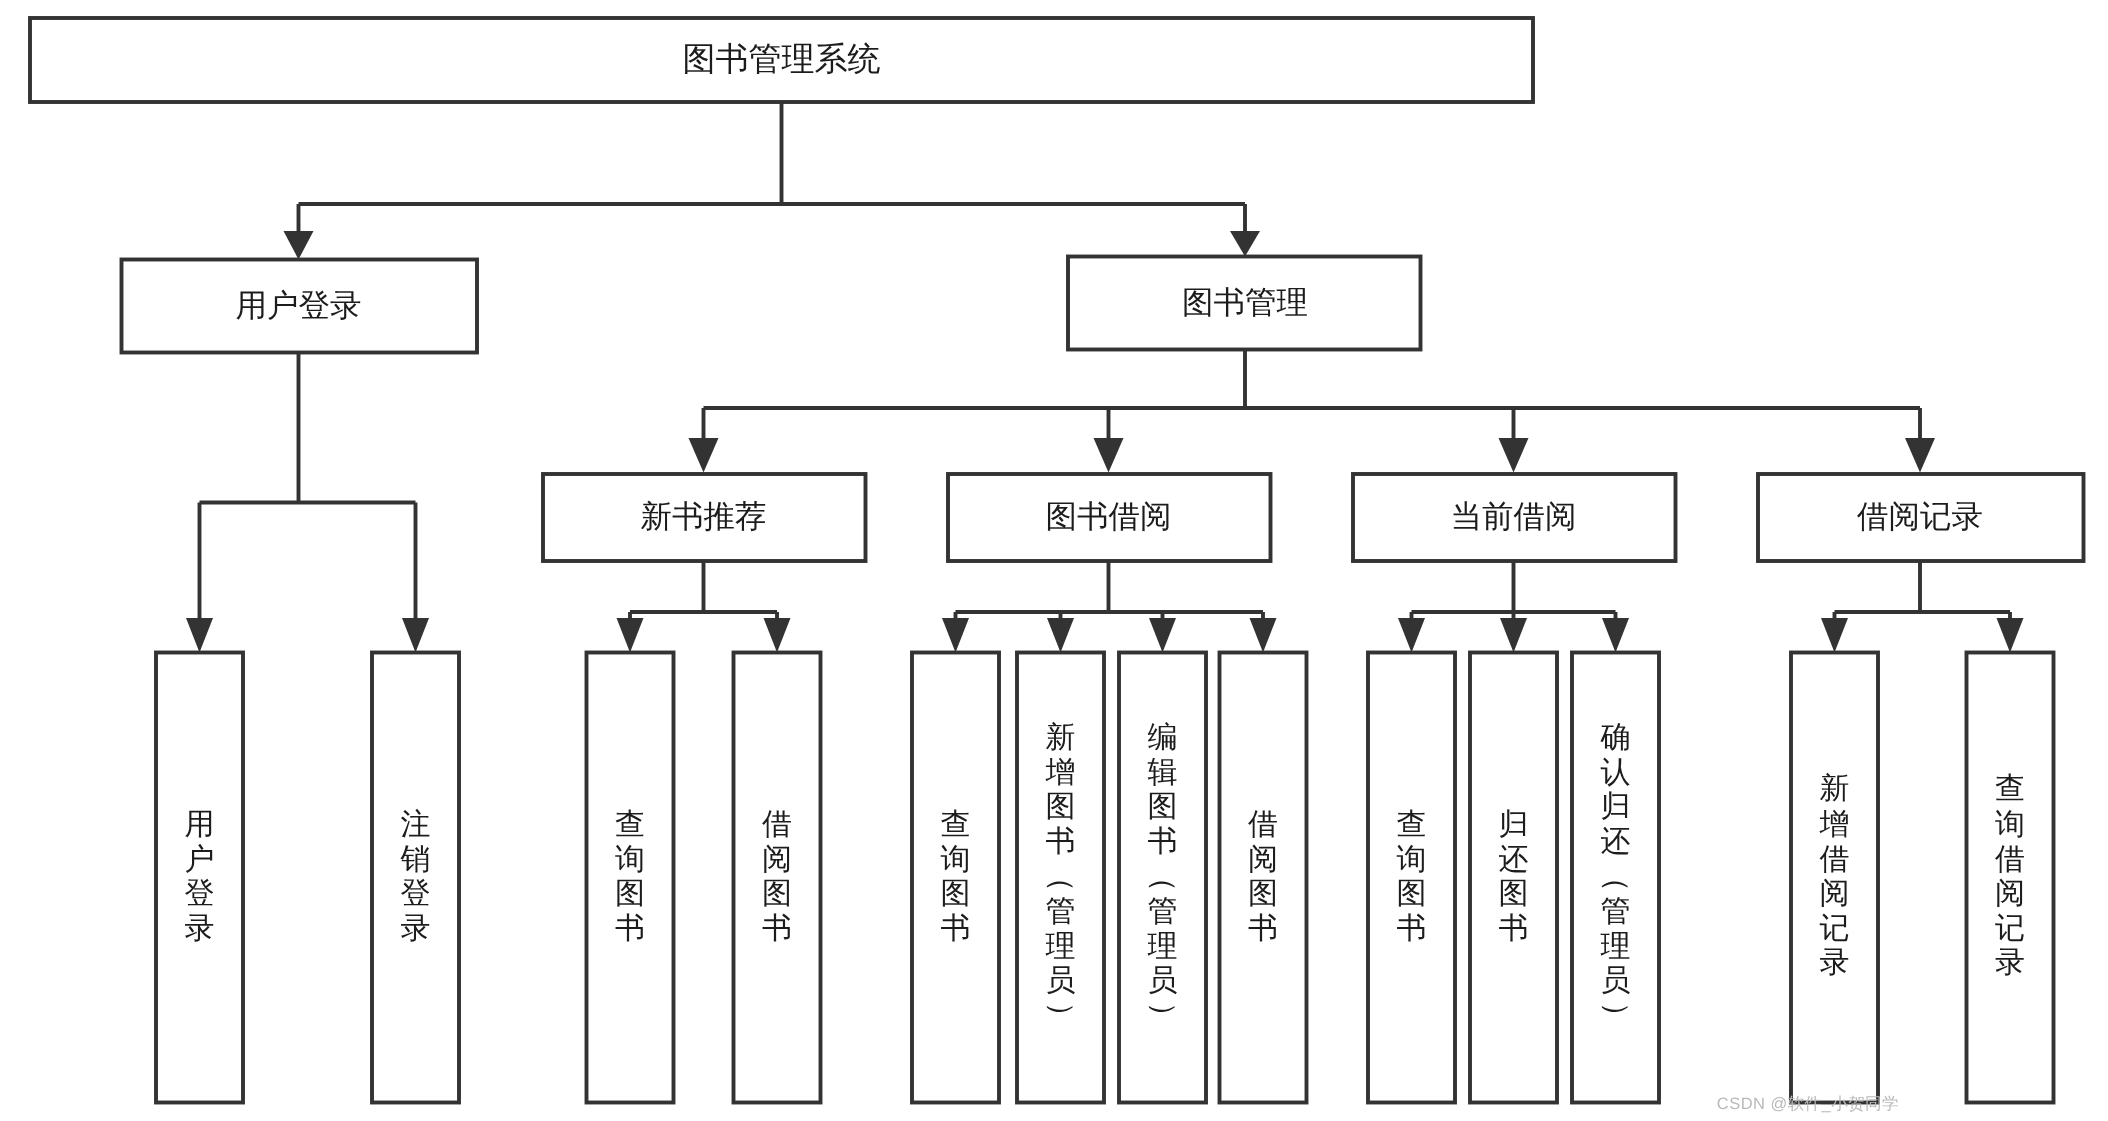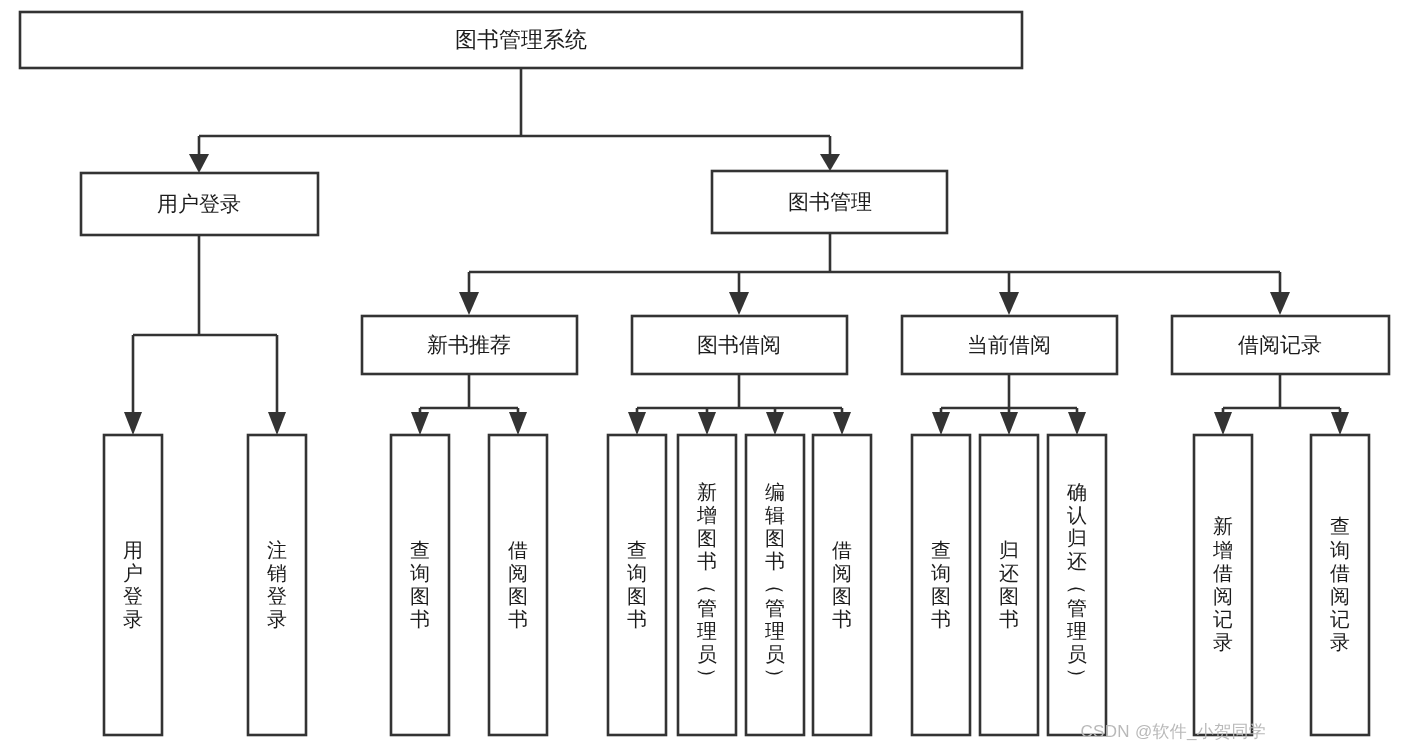--- a/index.html
+++ b/index.html
@@ -75,21 +75,21 @@
     display: block;
   }
   .vlabel span.rot {
     transform: rotate(90deg);
   }
   .watermark {
     position: absolute;
     right: 8px;
     bottom: 4px;
     font-family: "Liberation Sans", "DejaVu Sans", sans-serif;
-    font-size: 17px;
+    font-size: 11px;
     color: #b9b9b9;
     letter-spacing: 0.3px;
     user-select: none;
   }
 </style>
 </head>
 <body>
 
 <div id="diagram-root">
 

